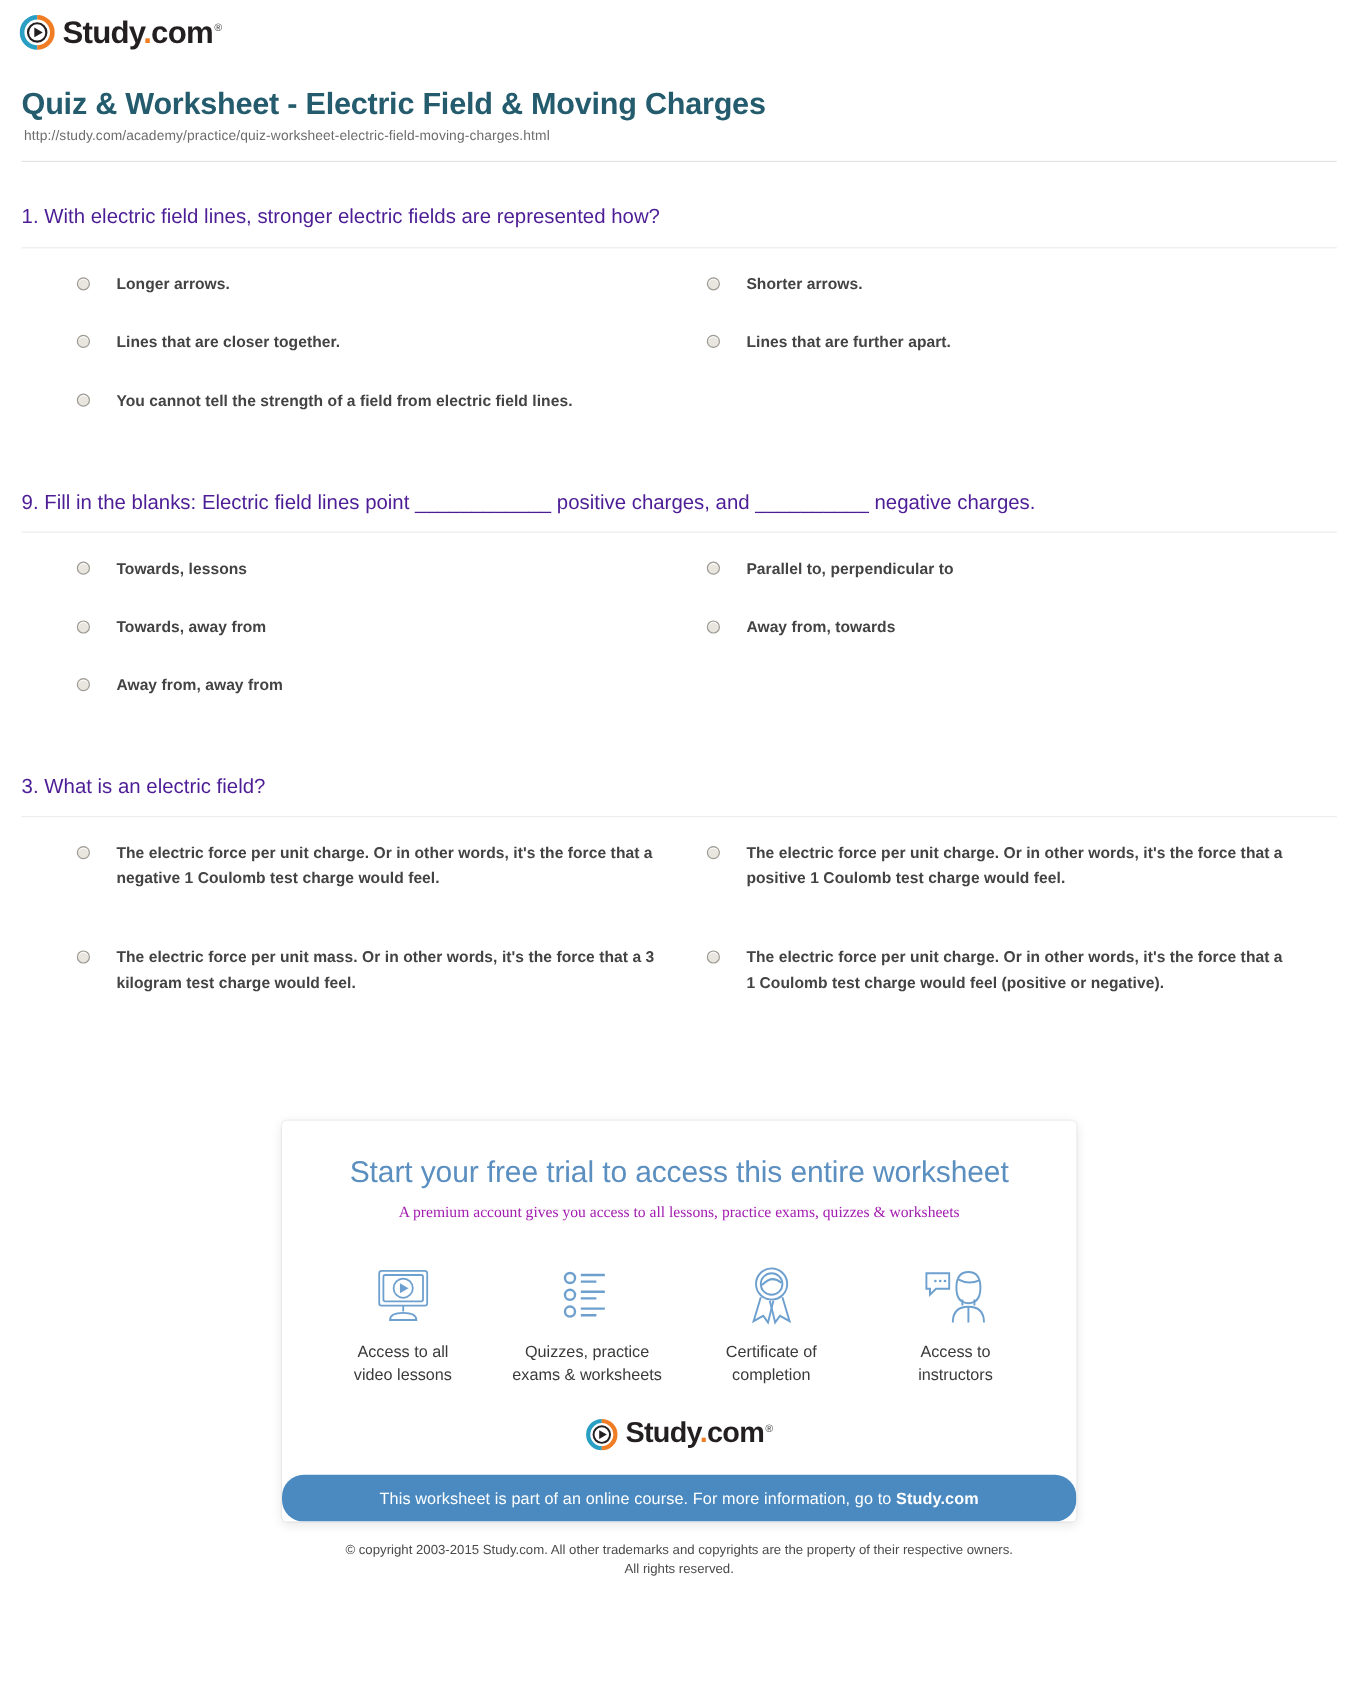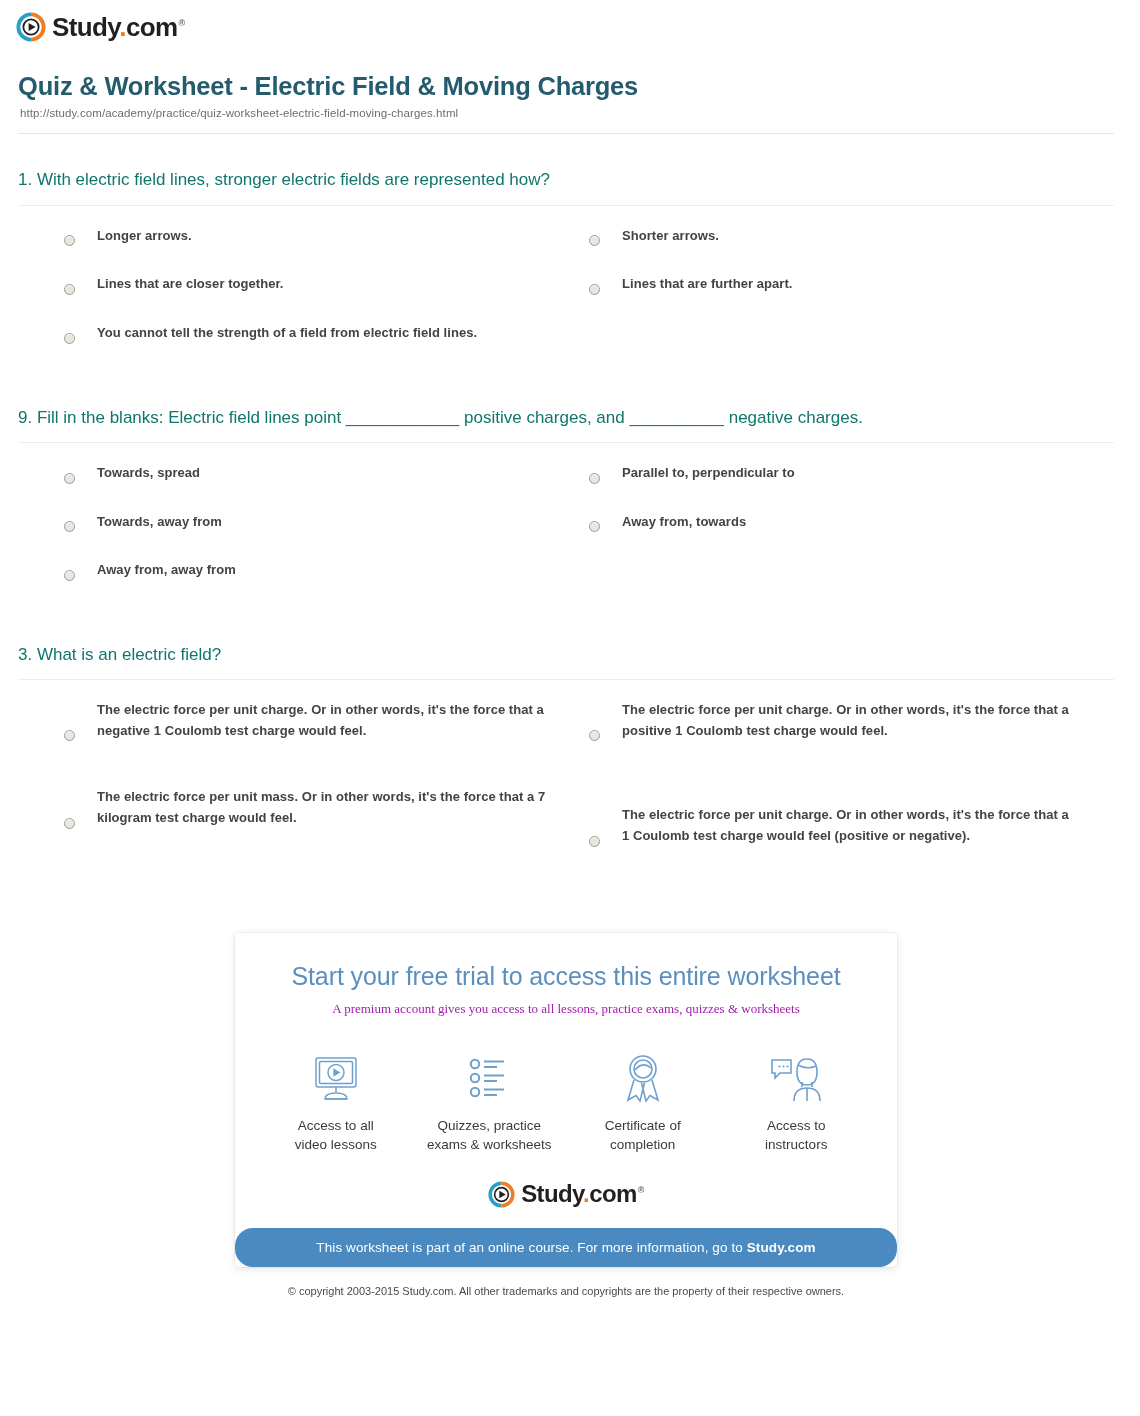--- a/index.html
+++ b/index.html
@@ -30,31 +30,31 @@
     color: #245c6e; letter-spacing: -0.2px; line-height: 1.15;
   }
   .url { margin: 6px 0 0 2px; font-size: 11.5px; color: #6d6d6d; letter-spacing: .1px; }
 
   .hr { height: 1px; background: #e4e4e4; margin: 14px 18px 0 18px; }
 
   
   .quiz { padding: 0 18px; }
   .q-block { margin-top: 34px; }
   .q-text {
-    font-size: 17px; color: #0f766e; line-height: 1.45;
+    font-size: 17px; color: #4c1d95; line-height: 1.45;
     font-weight: 400; padding: 0 2px 12px 0;
   }
   .q-rule { height: 1px; background: #ededed; }
 
   .opts {
     display: flex; flex-wrap: wrap;
     padding: 20px 0 0 46px;
   }
   .opt {
-    width: 50%; display: flex; align-items: flex-end;
+    width: 50%; display: flex; align-items: flex-start;
     padding: 0 40px 0 0; margin-bottom: 28px;
   }
   .radio {
     flex: 0 0 auto; width: 11px; height: 11px; margin: 4px 22px 0 0;
     border-radius: 50%;
     background: #e9e6df;
     border: 1px solid #9d9a93;
     box-shadow: inset 0 1px 0 #fff;
   }
   .opt-label {
@@ -151,21 +151,21 @@
         </label>
       </div>
     </div>
 
     <div class="q-block">
       <div class="q-text">9. Fill in the blanks: Electric field lines point ____________ positive charges, and __________ negative charges.</div>
       <div class="q-rule"></div>
       <div class="opts">
         <label class="opt">
           <span class="radio"></span>
-          <span class="opt-label">Towards, spread</span>
+          <span class="opt-label">Towards, lessons</span>
         </label>
         <label class="opt">
           <span class="radio"></span>
           <span class="opt-label">Parallel to, perpendicular to</span>
         </label>
         <label class="opt">
           <span class="radio"></span>
           <span class="opt-label">Towards, away from</span>
         </label>
         <label class="opt">
@@ -186,21 +186,21 @@
         <label class="opt tall">
           <span class="radio"></span>
           <span class="opt-label">The electric force per unit charge. Or in other words, it's the force that a negative 1 Coulomb test charge would feel.</span>
         </label>
         <label class="opt tall">
           <span class="radio"></span>
           <span class="opt-label">The electric force per unit charge. Or in other words, it's the force that a positive 1 Coulomb test charge would feel.</span>
         </label>
         <label class="opt tall">
           <span class="radio"></span>
-          <span class="opt-label">The electric force per unit mass. Or in other words, it's the force that a 7 kilogram test charge would feel.</span>
+          <span class="opt-label">The electric force per unit mass. Or in other words, it's the force that a 3 kilogram test charge would feel.</span>
         </label>
         <label class="opt">
           <span class="radio"></span>
           <span class="opt-label">The electric force per unit charge. Or in other words, it's the force that a 1 Coulomb test charge would feel (positive or negative).</span>
         </label>
       </div>
     </div>
 
   </div>
 
@@ -298,15 +298,16 @@
           </span>
         </div>
       </div>
 
       <div class="promo-bar"><span>This worksheet is part of an online course. For more information, go to </span><b>Study.com</b></div>
     </div>
   </div>
 
   <div class="copy">
     <div>© copyright 2003-2015 Study.com. All other trademarks and copyrights are the property of their respective owners.</div>
+    <div>All rights reserved.</div>
   </div>
 
 </div>
 
 </body></html>

